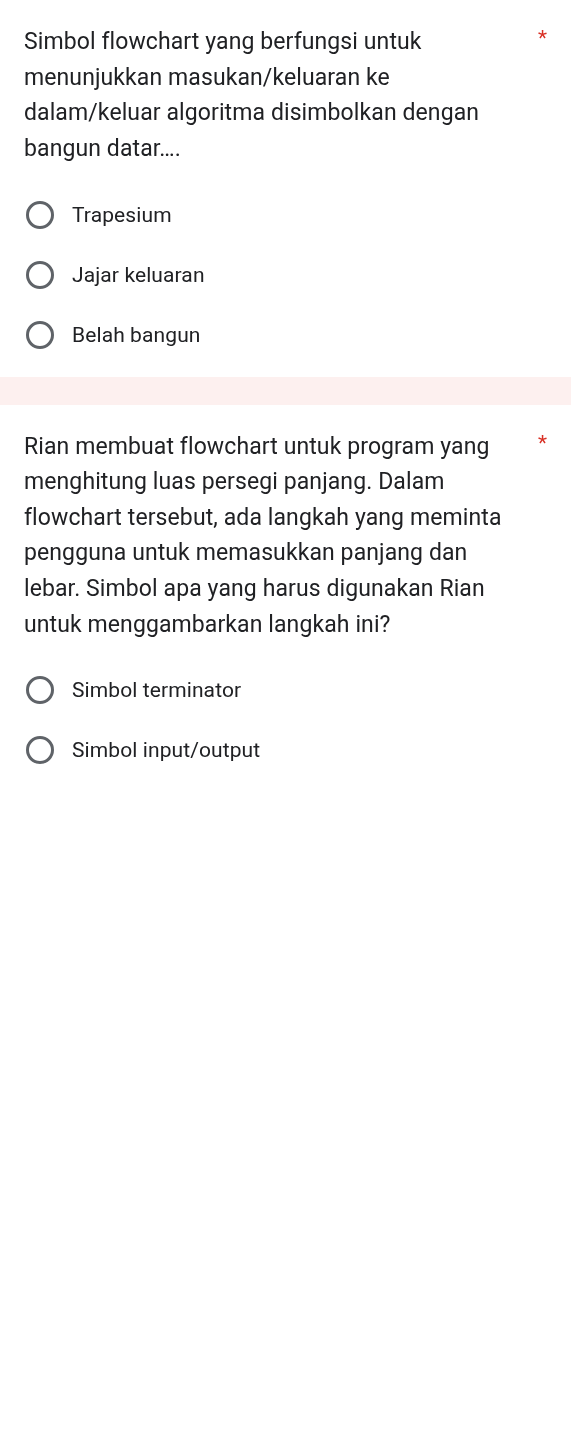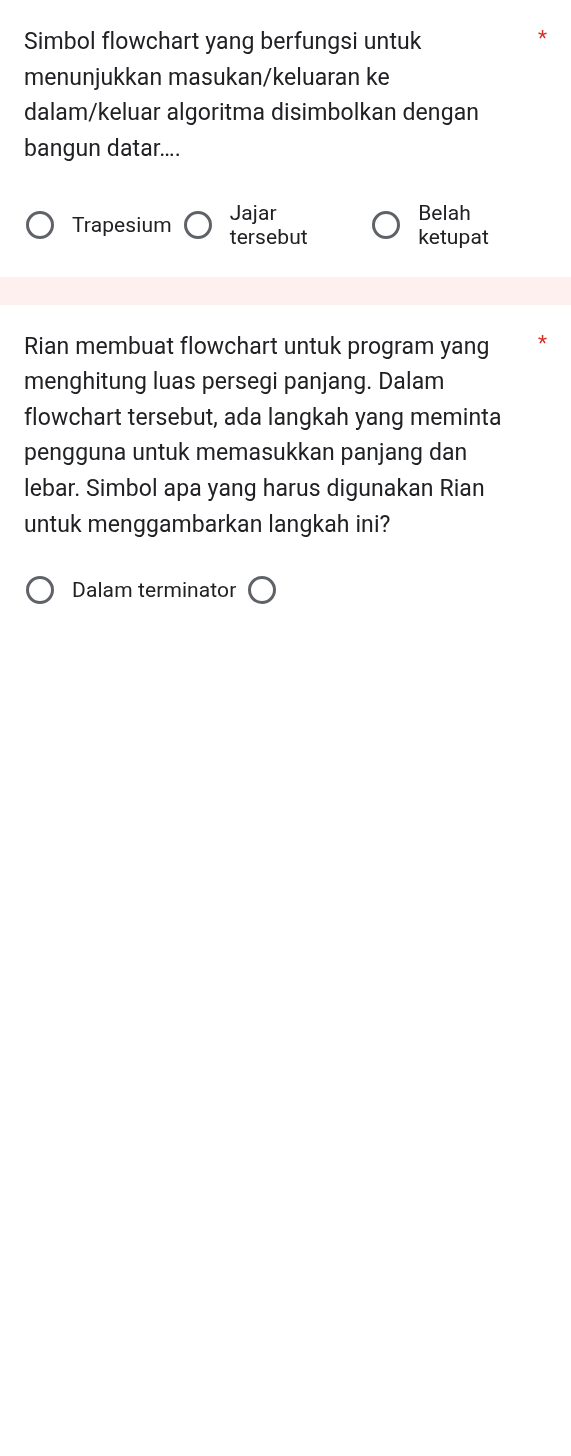--- a/index.html
+++ b/index.html
@@ -27,24 +27,24 @@
     letter-spacing: 0.1px;
   }
   .required-asterisk {
     color: #d93025;
     font-size: 21px;
     line-height: 1.4;
     margin-left: auto;
   }
   .options {
     display: flex;
-    gap: 12px;
+    flex-direction: column;
+    gap: 32px;
     padding-left: 2px;
     padding-top: 6px;
-    align-items: center;
   }
   .option {
     display: flex;
     align-items: center;
     cursor: pointer;
   }
   .radio-outer {
     width: 28px;
     height: 28px;
     border: 3px solid #5f6368;
@@ -71,38 +71,39 @@
     <div class="question-text">Simbol flowchart yang berfungsi untuk menunjukkan masukan/keluaran ke dalam/keluar algoritma disimbolkan dengan bangun datar….</div>
     <div class="required-asterisk">*</div>
   </div>
   <div class="options">
     <div class="option">
       <div class="radio-outer"></div>
       <div class="option-label">Trapesium</div>
     </div>
     <div class="option">
       <div class="radio-outer"></div>
-      <div class="option-label">Jajar tersebut</div>
+      <div class="option-label">Jajar keluaran</div>
     </div>
     <div class="option">
       <div class="radio-outer"></div>
-      <div class="option-label">Belah ketupat</div>
+      <div class="option-label">Belah bangun</div>
     </div>
   </div>
 </div>
 
 <div class="divider"></div>
 
 <div class="question-card">
   <div class="question-header">
     <div class="question-text">Rian membuat flowchart untuk program yang menghitung luas persegi panjang. Dalam flowchart tersebut, ada langkah yang meminta pengguna untuk memasukkan panjang dan lebar. Simbol apa yang harus digunakan Rian untuk menggambarkan langkah ini?</div>
     <div class="required-asterisk">*</div>
   </div>
   <div class="options">
     <div class="option">
       <div class="radio-outer"></div>
-      <div class="option-label">Dalam terminator</div>
+      <div class="option-label">Simbol terminator</div>
     </div>
     <div class="option">
       <div class="radio-outer"></div>
+      <div class="option-label">Simbol input/output</div>
     </div>
   </div>
 </div>
 
 </body></html>

